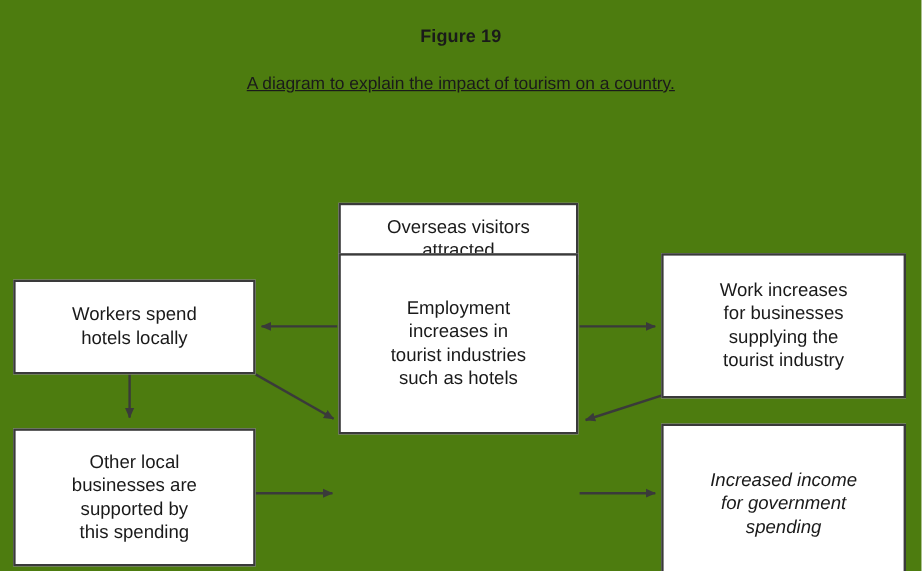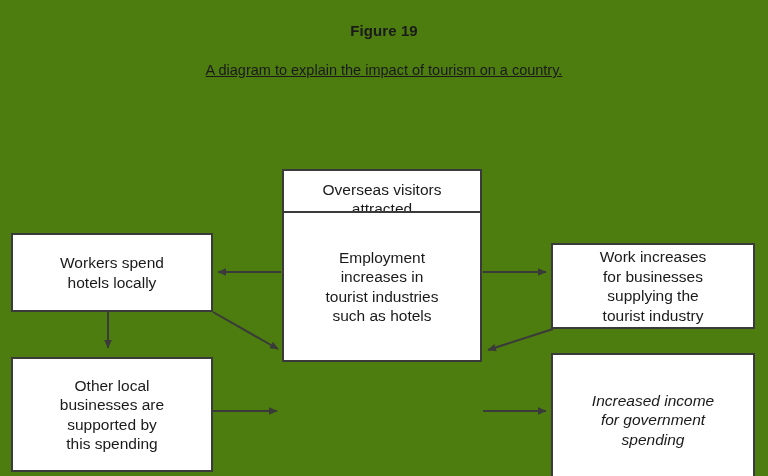--- a/index.html
+++ b/index.html
@@ -60,21 +60,21 @@
     text-align: center;
     font-size: 15.5px;
     line-height: 19.5px;
     color: #1a1a1a;
     padding: 2px 6px;
     white-space: pre-line;
   }
   #node-overseas   { left: 282px; top: 23px;  width: 200px; height: 60px; margin-top: 46px; }
   #node-employment { left: 282px; top: 111px; width: 200px; height: 151px; }
   #node-workers    { left: 11px;  top: 133px; width: 202px; height: 79px; }
-  #node-work-inc   { left: 551px; top: 111px; width: 204px; height: 86px; margin-top: 32px; }
+  #node-work-inc   { left: 551px; top: 111px; width: 204px; height: 121px; }
   #node-otherlocal { left: 11px;  top: 257px; width: 202px; height: 115px; }
   #node-taxes      { left: 282px; top: 253px; width: 200px; height: 115px; }
   #node-income     { left: 551px; top: 253px; width: 204px; height: 134px; font-style: italic; }
 </style>
 </head>
 <body>
 
 <div id="page">
 
   <div id="figure-title">Figure 19</div>

